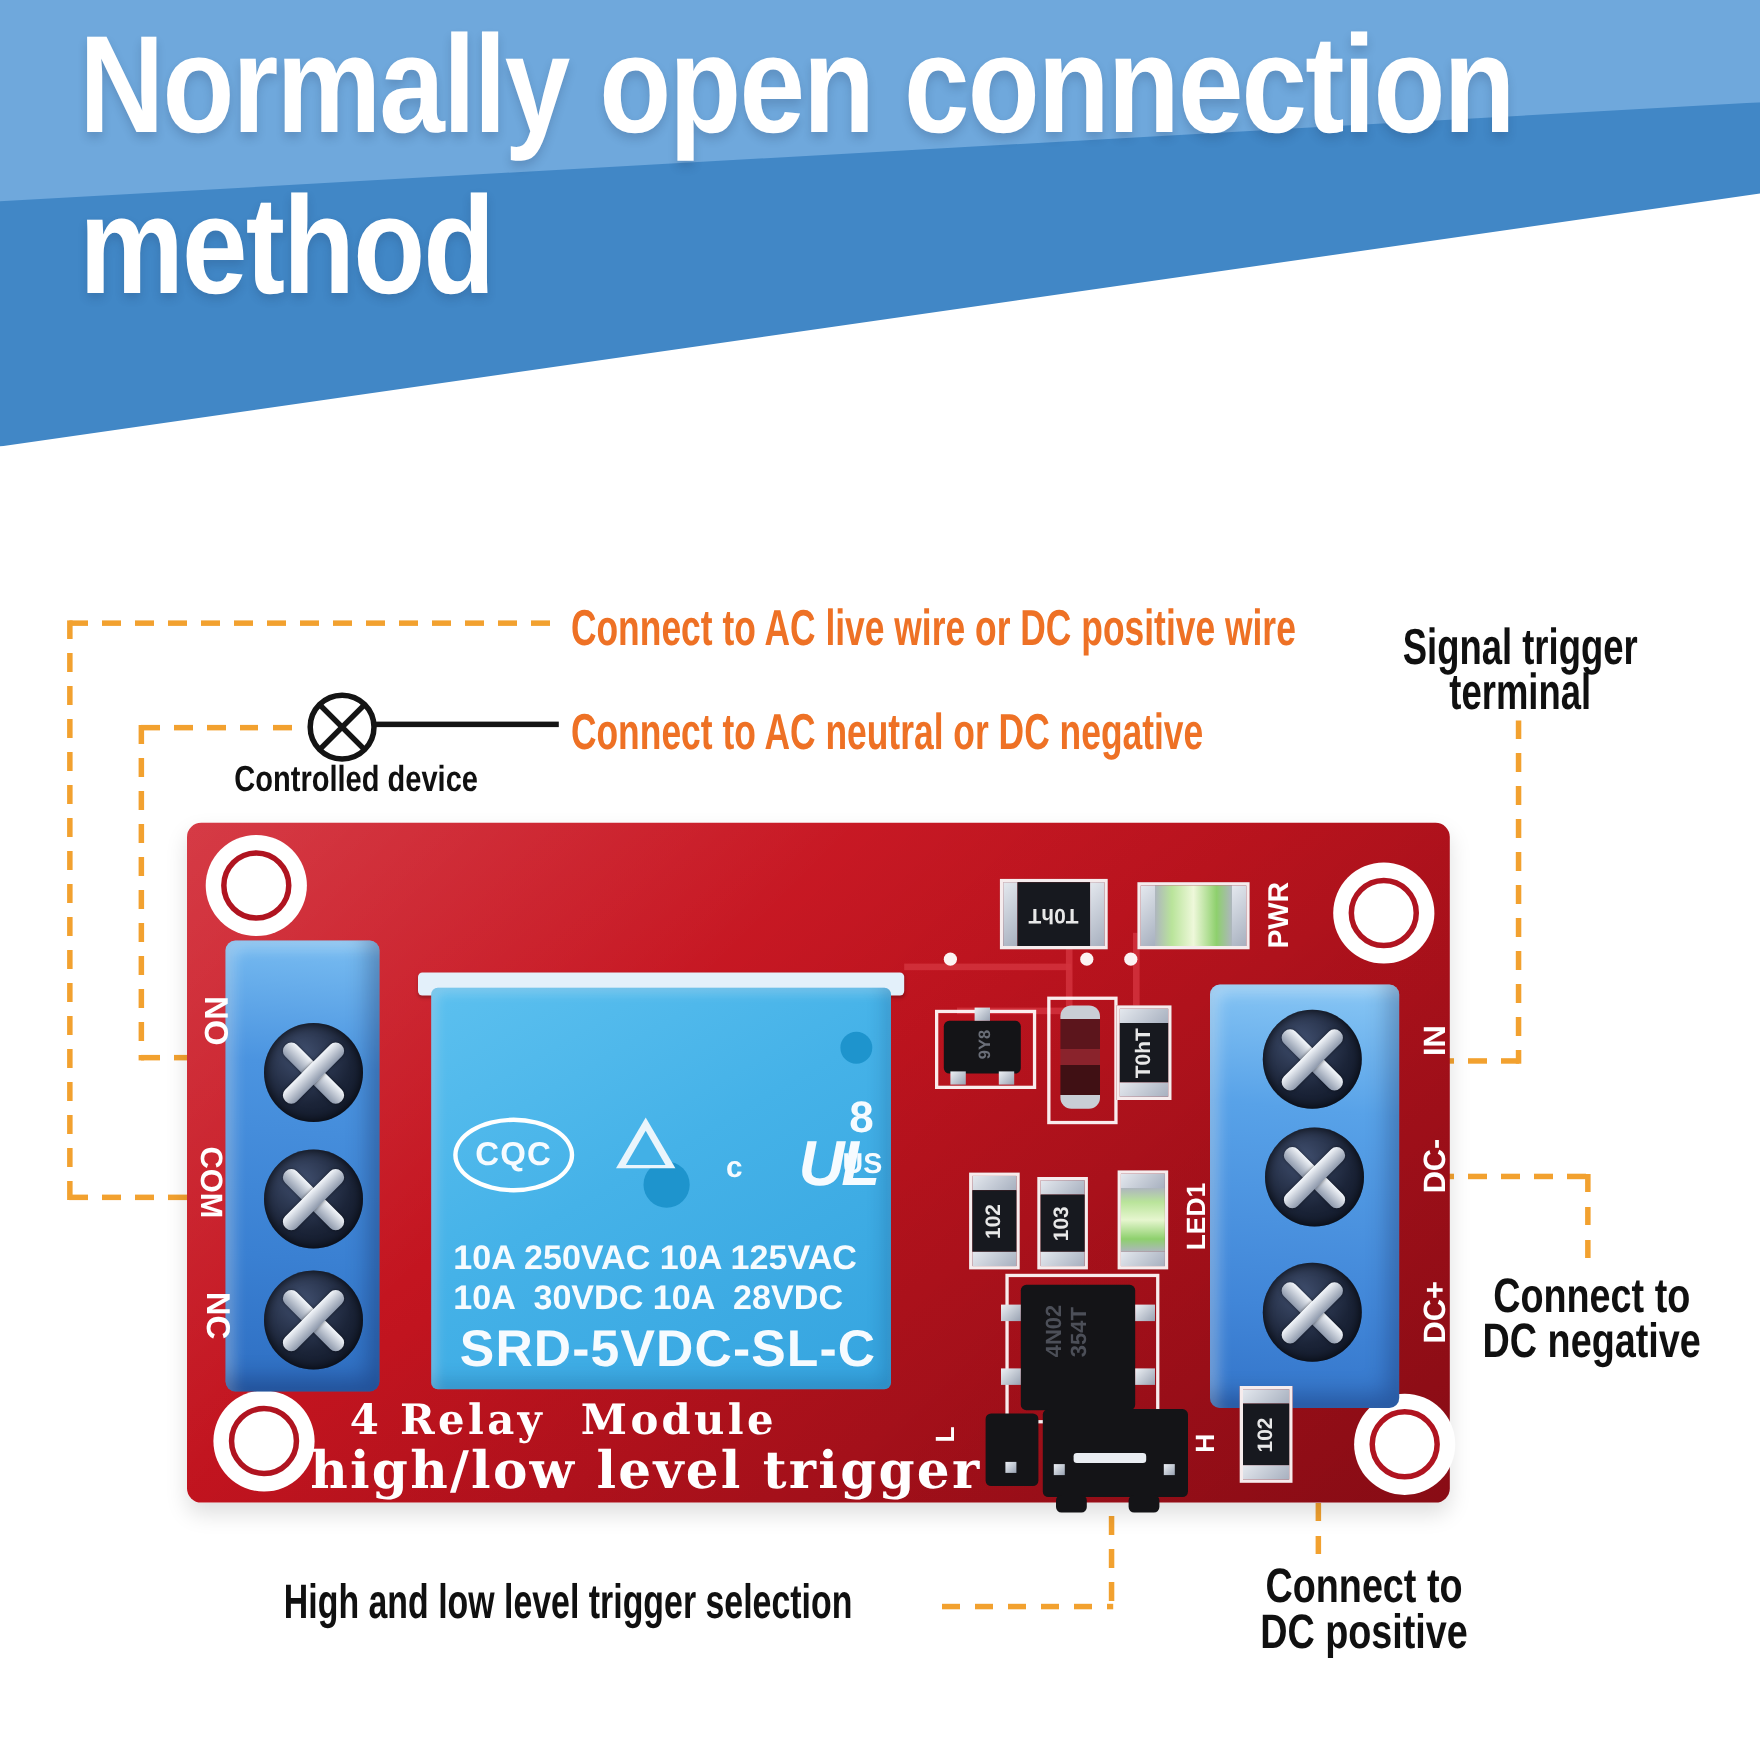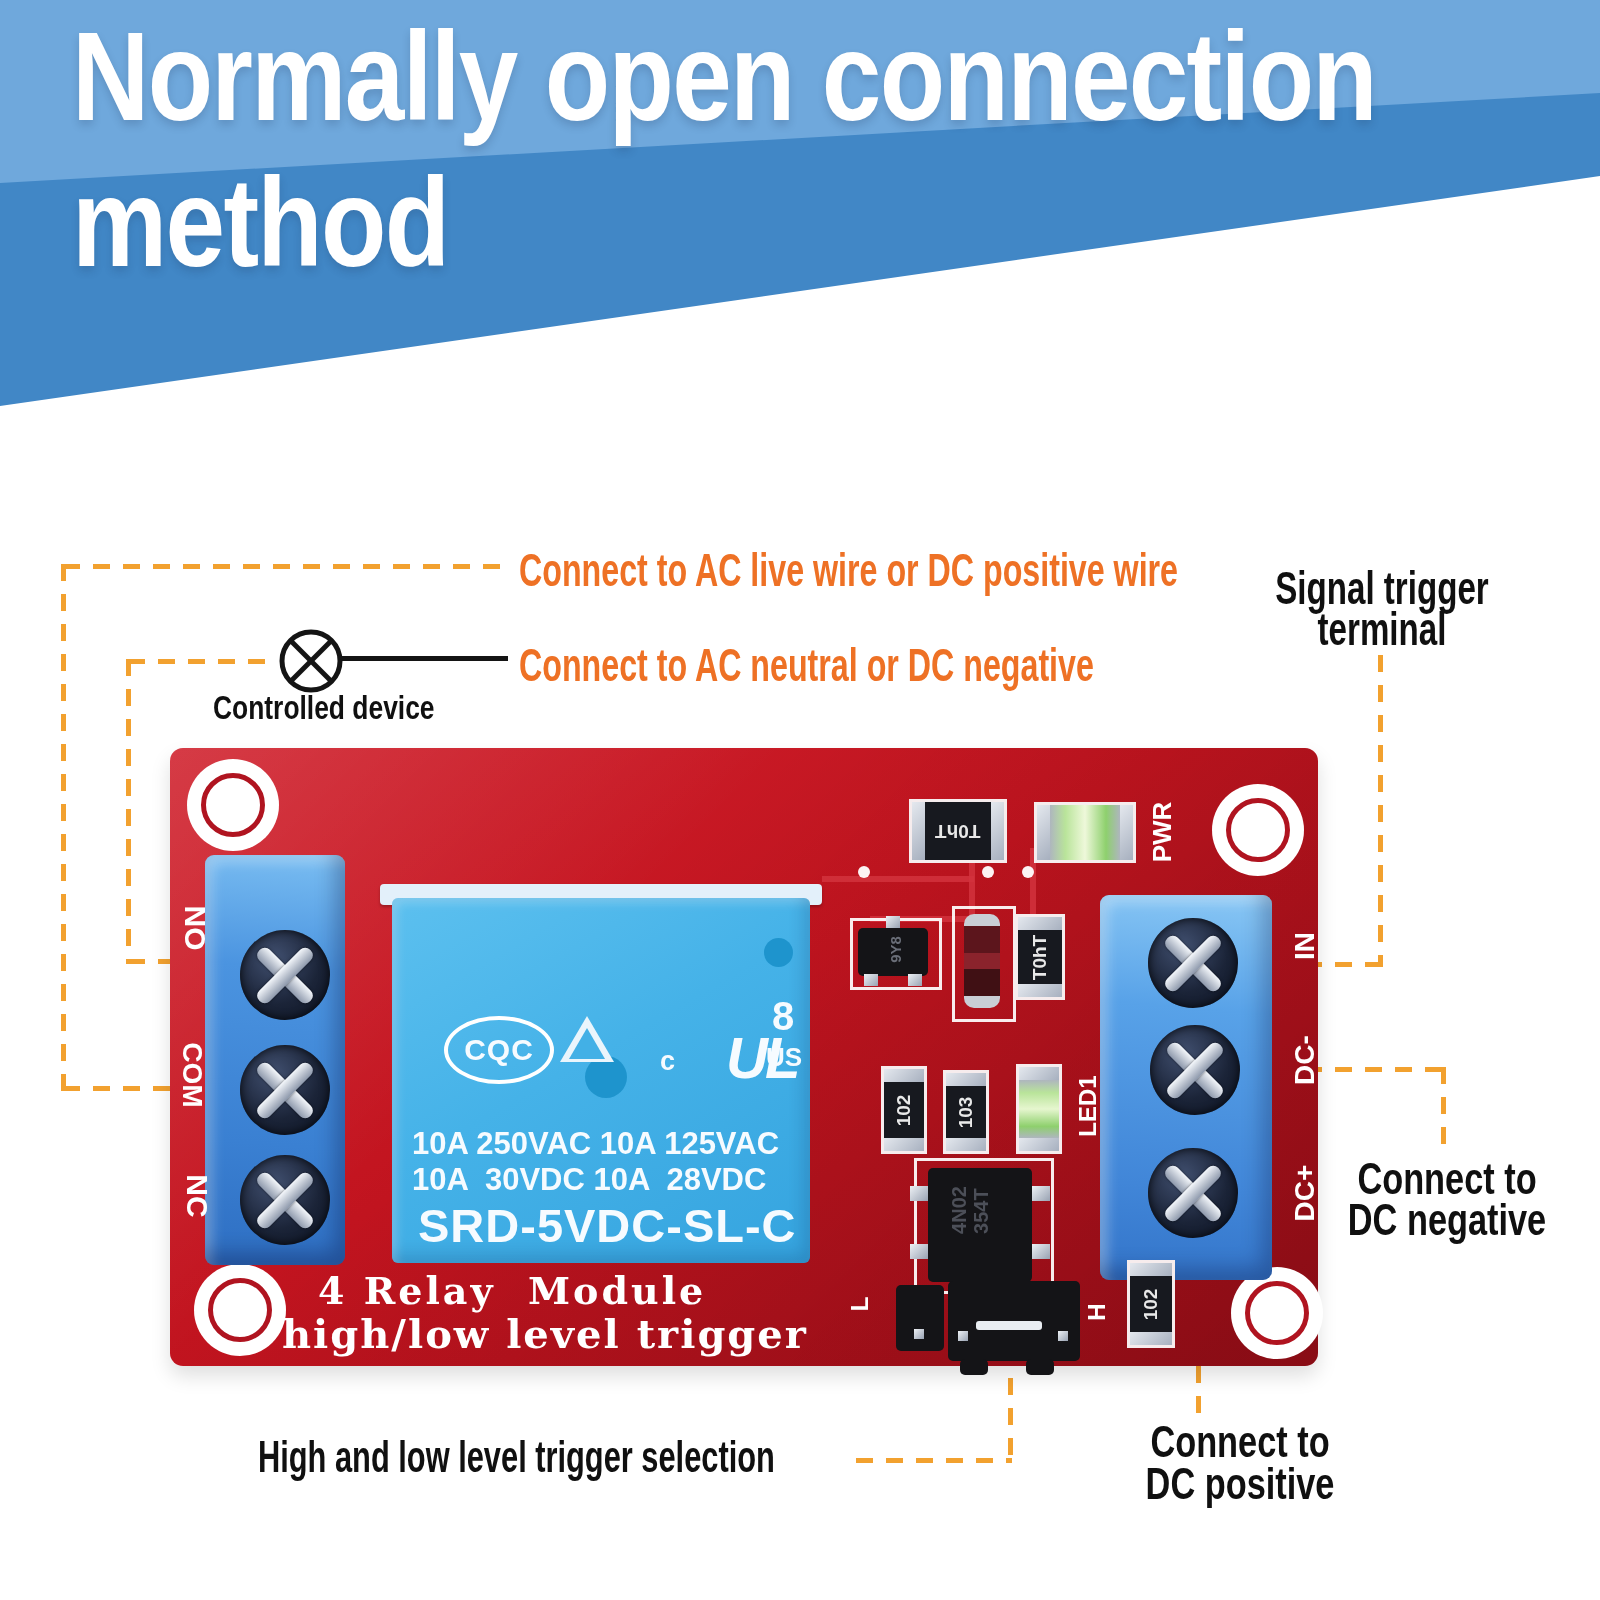--- a/index.html
+++ b/index.html
@@ -138,30 +138,30 @@
     <div class="trace" style="left:652px;top:128px;width:152px;height:6px;"></div>
     <div class="trace" style="left:860px;top:100px;width:6px;height:72px;"></div>
     <div class="trace" style="left:700px;top:168px;width:104px;height:6px;"></div>
 
     <div class="hole" style="left:17px;top:11px;"></div>
     <div class="hole" style="left:1042px;top:36px;"></div>
     <div class="hole" style="left:24px;top:516px;"></div>
     <div class="hole" style="left:1061px;top:519px;"></div>
 
     <div class="silk" style="left:148px;top:520px;font-size:38px;letter-spacing:3px;">4 Relay  Module</div>
-    <div class="silk" style="left:112px;top:562px;font-size:40px;letter-spacing:2px;">high/low level trigger</div>
+    <div class="silk" style="left:112px;top:562px;font-size:47px;letter-spacing:2px;">high/low level trigger</div>
 
     <div class="tblock left" style="left:35px;top:107px;width:140px;height:410px;"></div>
     <div class="tblock right" style="left:930px;top:147px;width:172px;height:385px;"></div>
 
     <div class="relay-lip" style="left:210px;top:136px;width:442px;height:21px;"></div>
     <div class="relay" style="left:222px;top:150px;width:418px;height:365px;">
       <div class="rhole" style="left:193px;top:158px;width:42px;height:42px;"></div>
       <div class="rhole" style="left:372px;top:40px;width:29px;height:29px;"></div>
-      <div class="rtxt cqc" style="left:52px;top:118px;width:102px;height:60px;font-size:30px;letter-spacing:1px;">CQC</div>
+      <div class="rtxt cqc" style="left:20px;top:118px;width:102px;height:60px;font-size:30px;letter-spacing:1px;">CQC</div>
       <div class="tri" style="left:168px;top:118px;">
           <i></i>
         </div>
       <div style="position:absolute;left:268px;top:96px;width:150px;height:100px;">
         <span class="rtxt" style="left:0;top:52px;font-size:27px;">c</span>
         <span class="rtxt" style="left:26px;top:30px;font-size:58px;font-style:italic;letter-spacing:-3px;margin-left:40px;">UL</span>
         <span class="rtxt" style="left:112px;top:0;font-size:40px;">8</span>
         <span class="rtxt" style="left:106px;top:48px;font-size:26px;">US</span>
       </div>
       <div class="rtxt" style="left:20px;top:228px;font-size:31px;">10A 250VAC 10A 125VAC</div>

